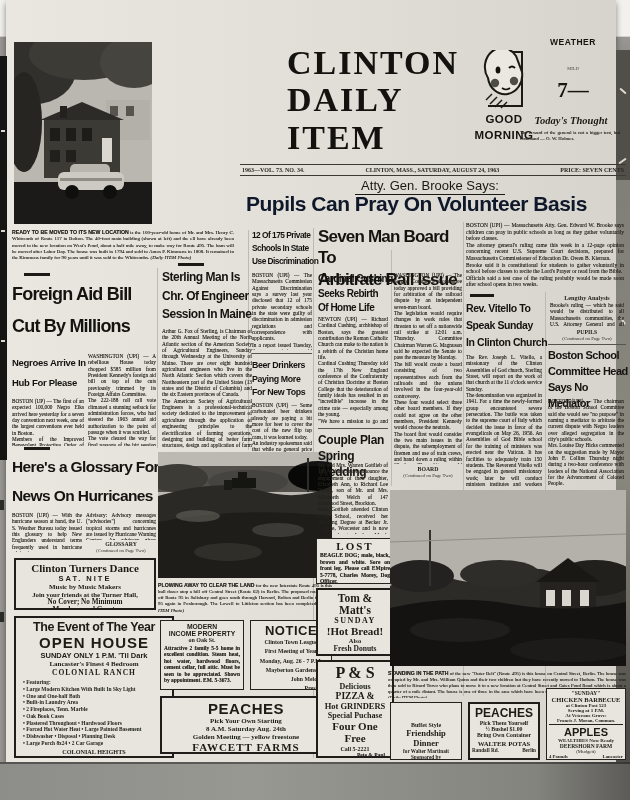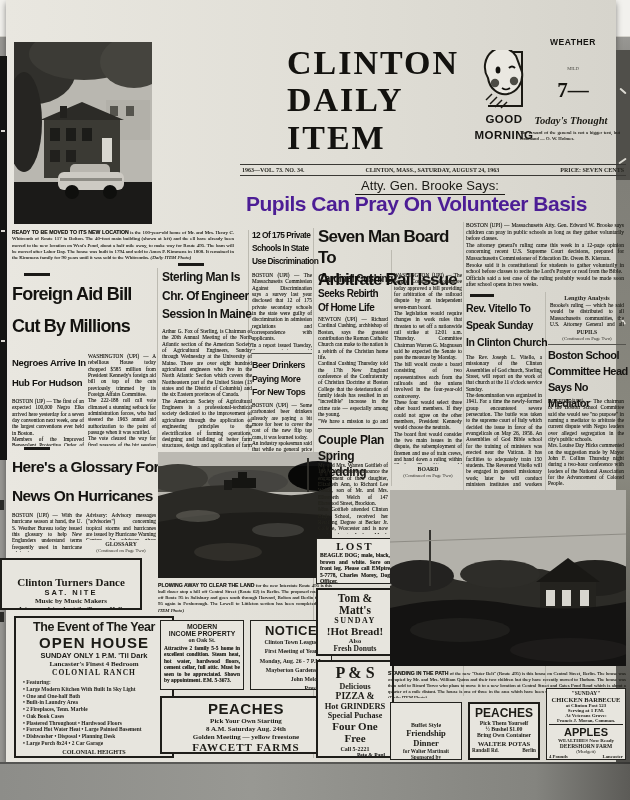--- a/index.html
+++ b/index.html
@@ -35,21 +35,21 @@
   .cont-note{text-align:center;font-size:4.8px;color:#2b2a24;}
 
   .masthead-line{font-family:"Liberation Serif",serif;font-weight:bold;font-size:34px;
                  line-height:1.1;letter-spacing:2px;color:#13120f;}
   .dateline{display:flex;justify-content:space-between;align-items:center;
             border-top:1px solid #3a3935;border-bottom:1px solid #3a3935;
             font-size:6px;font-weight:bold;color:#26251f;padding:2px 2px;}
   .kicker{font-size:13px;color:#1a1914;text-align:center;font-family:"Liberation Sans",sans-serif;}
   .kicker span{border-bottom:1.5px solid #1a1914;padding:0 6px 1px;}
   .banner{font-family:"Liberation Sans",sans-serif;font-weight:bold;font-size:21px;
-          letter-spacing:-0.5px;white-space:nowrap;color:#4c1d95;}
+          letter-spacing:-0.5px;white-space:nowrap;color:#0f172a;}
 
   .boxed{border:2px solid #1e1d19;background:#e7e5de;box-sizing:border-box;overflow:hidden;}
   .boxed-thin{border:1.5px solid #23221e;background:#e7e5de;box-sizing:border-box;overflow:hidden;}
   .ad-c{text-align:center;color:#1c1b16;}
   .row-spread{display:flex;justify-content:space-between;}
 </style>
 </head>
 <body>
 
 <div class="page">
@@ -151,41 +151,41 @@
   <div class="abs vrule" style="left:463px;top:222px;height:474px"></div>
   <div class="abs vrule" style="left:545px;top:292px;height:392px"></div>
 
   <div class="abs dash" style="left:24px;top:273px;width:26px"></div>
   <div class="abs head" style="left:12px;top:278px;width:146px;font-size:18px;letter-spacing:-0.8px;line-height:1.8">
     <div>Foreign Aid Bill</div>
     <div>Cut By Millions</div>
   </div>
   <div class="abs head" style="left:12px;top:353px;width:80px;font-size:9.5px;letter-spacing:-0.3px;line-height:2.1">
     <div>Negroes Arrive In</div>
-    <div>Hub For Hudson</div>
+    <div>Hub For Please</div>
   </div>
   <div class="abs body-text" style="left:12px;top:398px;width:72px;height:48px">BOSTON (UP) — The first of an expected 100,000 Negro Elks arrived here yesterday for a seven day convention next week, one of the largest conventions ever held in Boston.
 Members of the Improved Benevolent Protective Order of Elks are meeting in Massachusetts for the first time in 41 years. The organization is the largest predominantly Negro organization in the nation.
 Next Wednesday, the Elks will march to Boston Common for a "Freedom For All" meeting. Among those attending will be Mrs. Medgar Evers, widow of the slain Mississippi Civil Rights leader.</div>
   <div class="abs body-text" style="left:88px;top:353px;width:68px;height:93px">WASHINGTON (UPI) — A rebellious House today chopped $585 million from President Kennedy's foreign aid bill on top of the cuts previously trimmed by its Foreign Affairs Committee.
 The 222-188 roll call vote climaxed a stunning setback for administration forces, who had steered the 1963 annual aid authorization to the point of passage when it was scuttled.
 The vote cleared the way for final passage of the big session bill, which then went to the Senate.
 The economy spurt was based partly on working conditions and partly on the growing dissatisfaction of House members with the continued spending of taxpayer's dollars since World War II military and other munitions already passed $100 billion.</div>
 
   <div class="abs dash" style="left:24px;top:447px;width:26px"></div>
   <div class="abs head" style="left:12px;top:452px;width:150px;font-size:15.5px;letter-spacing:-0.6px;line-height:1.9">
     <div>Here's a Glossary For</div>
     <div>News On Hurricanes</div>
   </div>
   <div class="abs body-text" style="left:12px;top:512px;width:70px;height:40px">BOSTON (UPI) — With the hurricane season at hand, the U. S. Weather Bureau today issued this glossary to help New Englanders understand terms frequently used in hurricane advisories.</div>
   <div class="abs body-text" style="left:86px;top:512px;width:70px;height:28px">Advisory: Advisory messages ("advisories") concerning tropical storms and hurricanes are issued by Hurricane Warning Centers. An advisory gives warning.</div>
   <div class="abs cont-tag" style="left:86px;top:541px;width:70px">GLOSSARY</div>
   <div class="abs cont-note" style="left:86px;top:548px;width:70px">(Continued on Page Two)</div>
 
-  <div class="abs boxed" style="left:0;top:558px;width:142px;height:52px;padding:16px 3px">
+  <div class="abs boxed" style="left:14px;top:558px;width:142px;height:52px;padding:2px 3px">
     <div class="ad-c" style="font-size:11px;font-weight:bold">Clinton Turners Dance</div>
     <div class="ad-c head" style="font-size:7.5px;letter-spacing:2px">SAT. NITE</div>
     <div class="ad-c" style="font-size:7px;font-weight:bold">Music by Music Makers</div>
     <div class="ad-c" style="font-size:6.8px;font-weight:bold">Join your friends at the Turner Hall,</div>
     <div class="ad-c" style="font-size:7.2px;font-weight:bold">No Cover; No Minimum</div>
     <div class="ad-c" style="font-size:7.2px;font-weight:bold">Members and Guests</div>
   </div>
 
   <div class="abs boxed" style="left:14px;top:616px;width:160px;height:142px;border-width:2.5px;padding:2px 3px">
     <div class="ad-c head" style="font-size:12.5px;letter-spacing:-0.4px">The Event of The Year</div>

